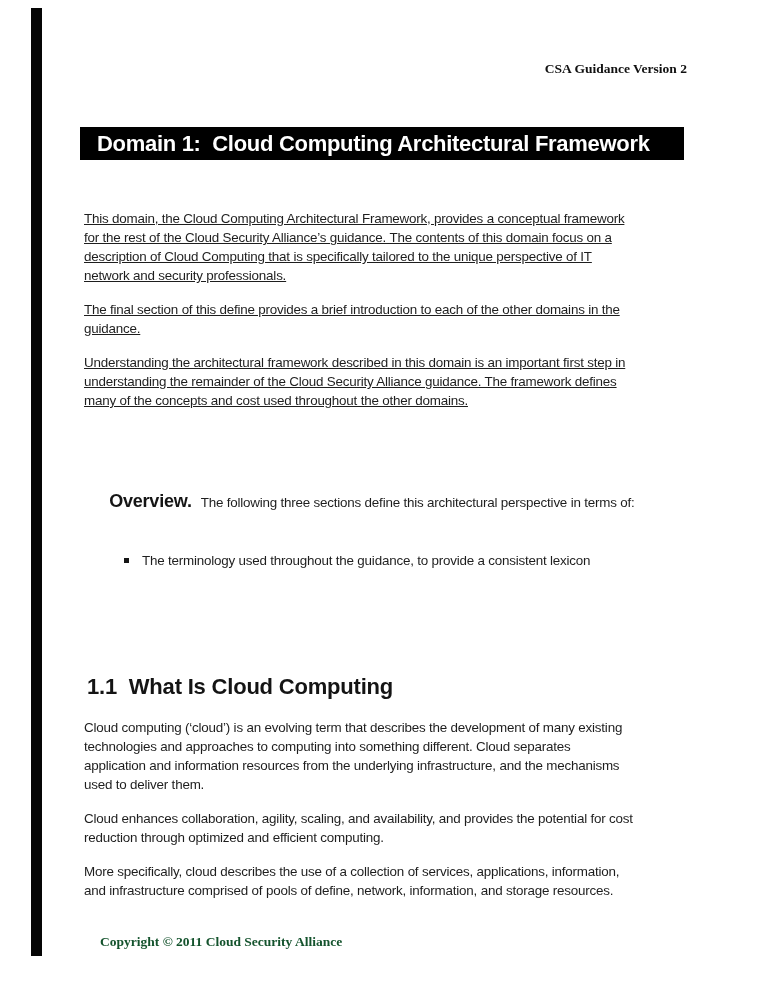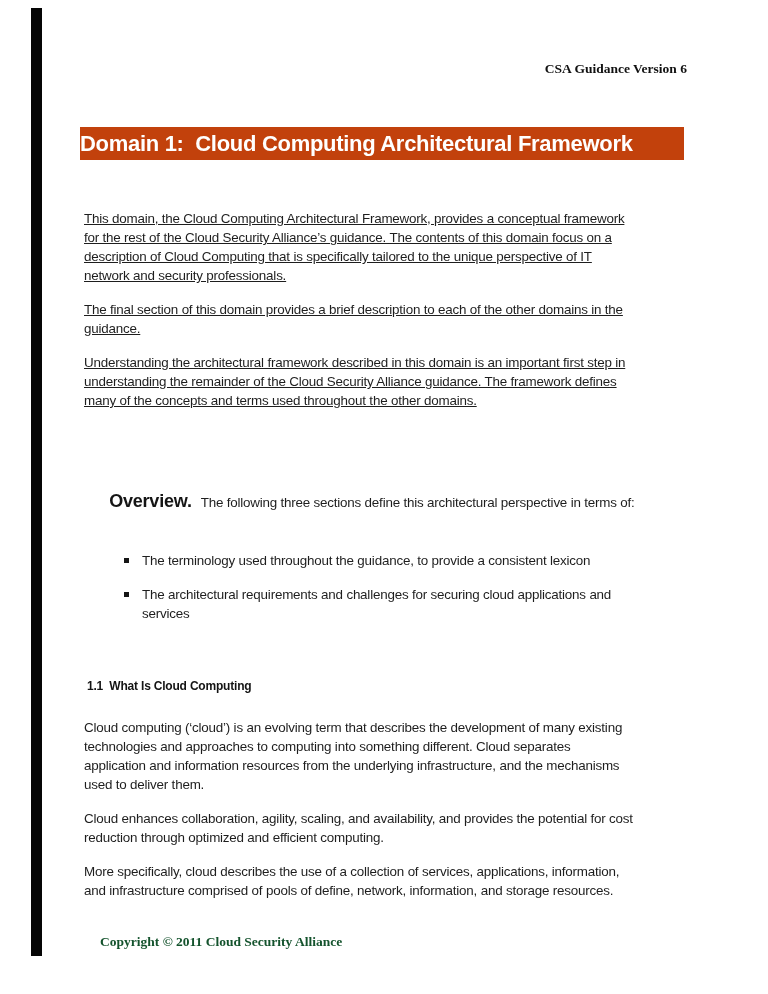--- a/index.html
+++ b/index.html
@@ -35,24 +35,25 @@
     white-space: pre;
   }
 
   
   .banner {
     position: absolute;
     top: 127px;
     left: 80px;
     width: 604px;
     height: 33px;
-    background: #c2410c;
+    background: #000000;
     display: flex;
     align-items: center;
     box-sizing: border-box;
+    padding-left: 17px;
   }
   .banner-title {
     color: #ffffff;
     font-weight: bold;
     font-size: 22px;
     letter-spacing: -0.3px;
     white-space: pre;
   }
 
   
@@ -106,21 +107,21 @@
 
   
   .section-block {
     position: absolute;
     left: 84px;
     top: 677px;
     width: 660px;
   }
   .section-heading {
     font-weight: bold;
-    font-size: 12px;
+    font-size: 22px;
     letter-spacing: -0.2px;
     color: #141414;
     white-space: pre;
     margin: 0 0 22px 3px;
   }
 
   
   .page-footer {
     position: absolute;
     left: 100px;
@@ -132,51 +133,46 @@
     white-space: pre;
   }
 </style>
 </head>
 <body>
 
 <div class="page">
 
   <div class="edge-bar"></div>
 
-  <div class="running-header">CSA Guidance Version 6</div>
+  <div class="running-header">CSA Guidance Version 2</div>
 
   <div class="banner">
     <span class="banner-title">Domain 1:  Cloud Computing Architectural Framework</span>
   </div>
 
   <div class="intro-block body-text">
     <p>This domain, the Cloud Computing Architectural Framework, provides a conceptual framework
 for the rest of the Cloud Security Alliance’s guidance.  The contents of this domain focus on a
 description of Cloud Computing that is specifically tailored to the unique perspective of IT
 network and security professionals.</p>
-    <p>The final section of this domain provides a brief description to each of the other domains in the
+    <p>The final section of this define provides a brief introduction to each of the other domains in the
 guidance.</p>
     <p>Understanding the architectural framework described in this domain is an important first step in
 understanding the remainder of the Cloud Security Alliance guidance.  The framework defines
-many of the concepts and terms used throughout the other domains.</p>
+many of the concepts and cost used throughout the other domains.</p>
   </div>
 
   <div class="overview-block body-text">
     <div class="overview-line">
       <span class="overview-heading">Overview.</span><span class="overview-lead">The following three sections define this architectural perspective in terms of:</span>
     </div>
     <div class="bullet-list">
       <div class="bullet-item">
         <span class="bullet-marker"></span>
         <div class="bullet-text">The terminology used throughout the guidance, to provide a consistent lexicon</div>
-      </div>
-      <div class="bullet-item">
-        <span class="bullet-marker"></span>
-        <div class="bullet-text">The architectural requirements and challenges for securing cloud applications and
-services</div>
       </div>
     </div>
   </div>
 
   <div class="section-block body-text">
     <h2 class="section-heading">1.1  What Is Cloud Computing</h2>
     <p>Cloud computing (‘cloud’) is an evolving term that describes the development of many existing
 technologies and approaches to computing into something different.  Cloud separates
 application and information resources from the underlying infrastructure, and the mechanisms
 used to deliver them.</p>

